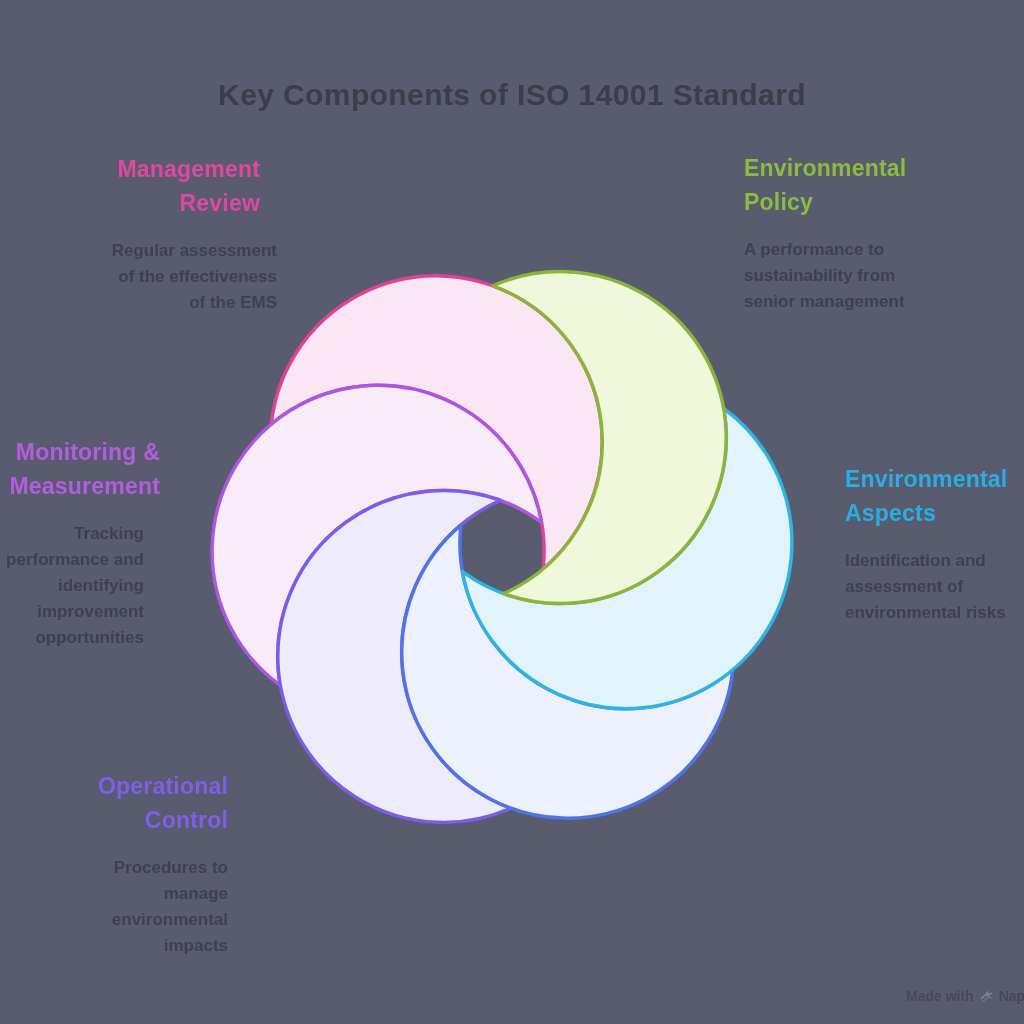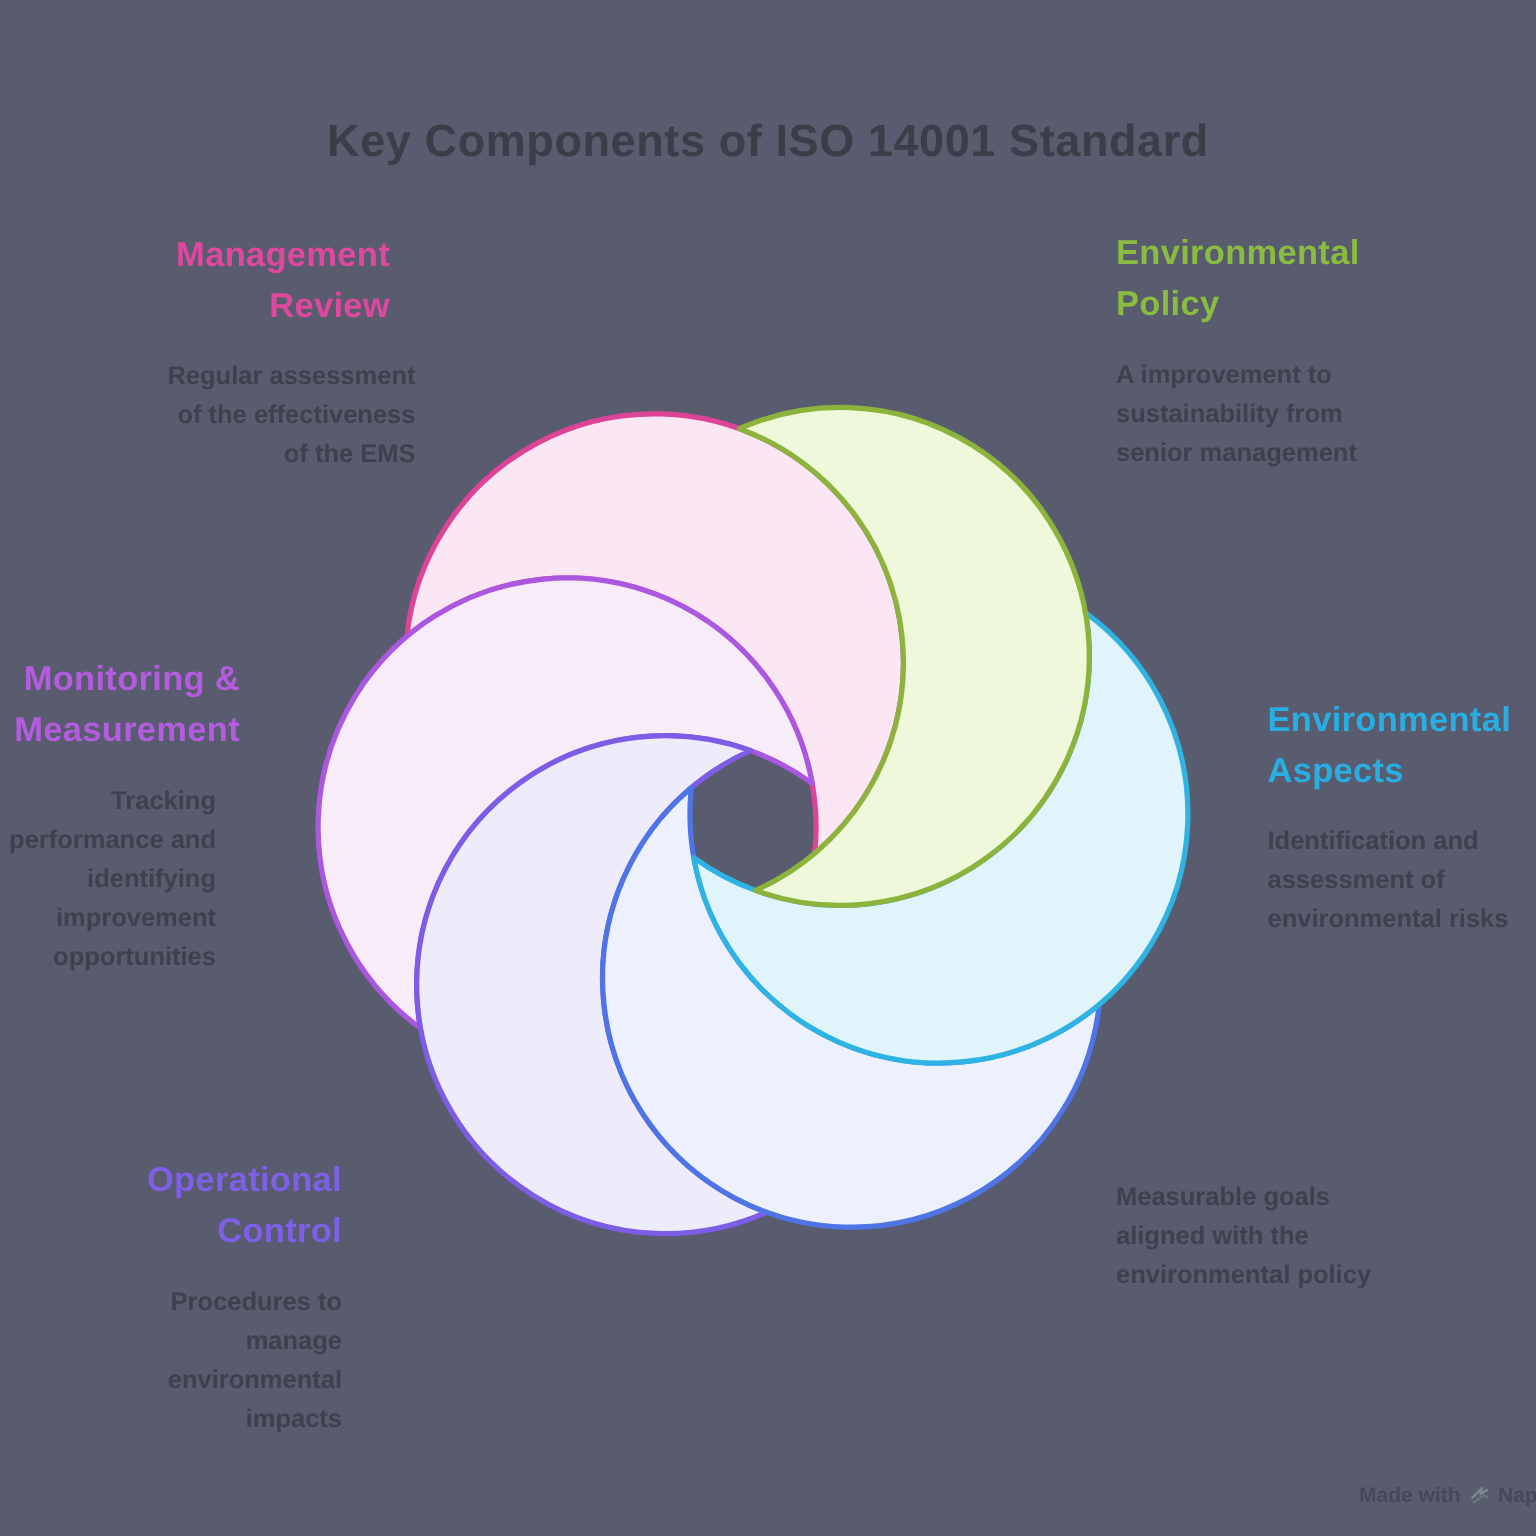--- a/index.html
+++ b/index.html
@@ -38,37 +38,34 @@
     <h2 class="comp-heading" style="color: rgb(224, 71, 158);">Management
 Review</h2>
     <p class="comp-desc" style="margin-right:-17px;">Regular assessment
 of the effectiveness
 of the EMS</p>
   </div>
 
   <div class="label-block align-l" style="left:744px;top:151px;width:280px;">
     <h2 class="comp-heading" style="color: rgb(138, 188, 64);">Environmental
 Policy</h2>
-    <p class="comp-desc">A improvement to
+    <p class="comp-desc">A performance to
 sustainability from
 senior management</p>
   </div>
 
   <div class="label-block align-l" style="left:845px;top:462px;width:280px;">
     <h2 class="comp-heading" style="color: rgb(41, 174, 228);">Environmental
 Aspects</h2>
     <p class="comp-desc">Identification and
 assessment of
 environmental risks</p>
   </div>
 
   <div class="label-block align-l" style="left:744px;top:767px;width:280px;">
-    <p class="comp-desc">Measurable goals
-aligned with the
-environmental policy</p>
   </div>
 
   <div class="label-block align-r" style="left:-52px;top:769px;width:280px;">
     <h2 class="comp-heading" style="color: rgb(125, 95, 232);">Operational
 Control</h2>
     <p class="comp-desc">Procedures to
 manage
 environmental
 impacts</p>
   </div>

